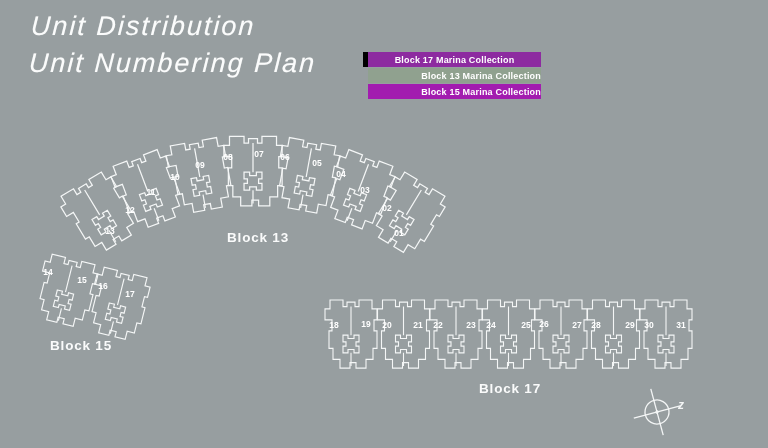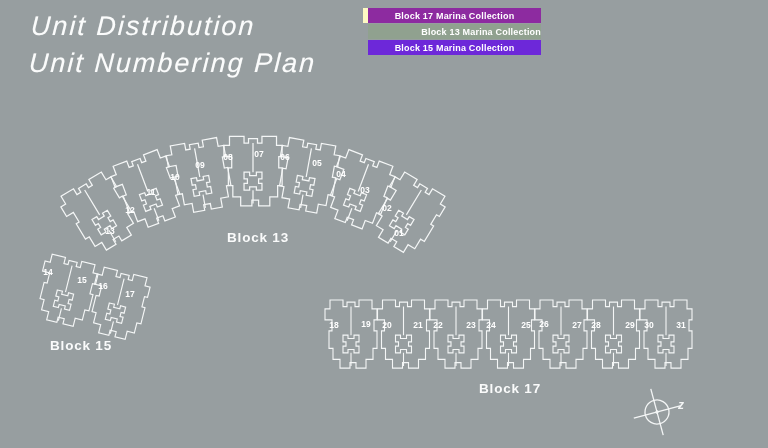--- a/index.html
+++ b/index.html
@@ -12,21 +12,21 @@
     position:absolute;left:30px;top:8px;color:#fbfcfc;
     font-style:italic;font-weight:500;letter-spacing:2px;
     font-size:27px;line-height:37px;transform:skewX(-3deg);
     text-shadow:0 0 1px rgba(255,255,255,.4);
   }
   .legend{position:absolute;left:368px;top:8px;width:173px;}
   .legend-row{
     height:15px;margin-bottom:1px;display:flex;align-items:center;justify-content:center;
     color:#ffffff;font-size:9px;font-weight:bold;letter-spacing:.2px;
   }
-  .legend-row.first{border-left:5px solid #fef9c3;margin-left:-5px;}
+  .legend-row.first{border-left:5px solid #000000;margin-left:-5px;margin-top:44px;}
   svg.plan{position:absolute;left:0;top:0;}
   .outline{fill:none;stroke:#f4f6f6;stroke-width:1.1;stroke-linejoin:miter;}
   .unit-num{
     fill:#ffffff;font-size:8.5px;font-weight:bold;
     font-family:"Liberation Sans",sans-serif;text-anchor:middle;
   }
   .block-label{
     fill:#fafbfb;font-size:13.5px;font-weight:bold;letter-spacing:.8px;
     font-family:"Liberation Sans",sans-serif;text-anchor:middle;
   }
@@ -45,21 +45,21 @@
     <div>Unit Numbering Plan</div>
   </div>
 
   <div class="legend">
     <div class="legend-row first" style="background: rgb(141, 43, 160);">
       <span>Block 17 Marina Collection</span>
     </div>
     <div class="legend-row" style="background: rgb(144, 161, 143); justify-content: flex-end;">
       <span>Block 13 Marina Collection</span>
     </div>
-    <div class="legend-row" style="background: #6d28d9;">
+    <div class="legend-row" style="background: #a21caf; justify-content: flex-end;">
       <span>Block 15 Marina Collection</span>
     </div>
   </div>
 
   <svg class="plan" width="768" height="448" viewBox="0 0 768 448">
     <defs>
       <g id="pairmod">
         <path class="outline" d="M-26,-12 v-10 h5 v-8 h13 v6 h4 v-4 h8 v4 h4 v-6 h13 v8 h5 v10 h-3 v10 h3 v16 h-4 v10 h-7 v8 h-10 v-5 h-6 v5 h-10 v-8 h-7 v-10 h-4 v-16 h3 v-10 z"></path>
         <path class="outline" d="M0,-24 V2 M0,18 V30"></path>
         <path class="outline" d="M-8,2 h5 v3 h6 v-3 h5 v6 h-3 v4 h3 v6 h-5 v-3 h-6 v3 h-5 v-6 h3 v-4 h-3 z"></path>

